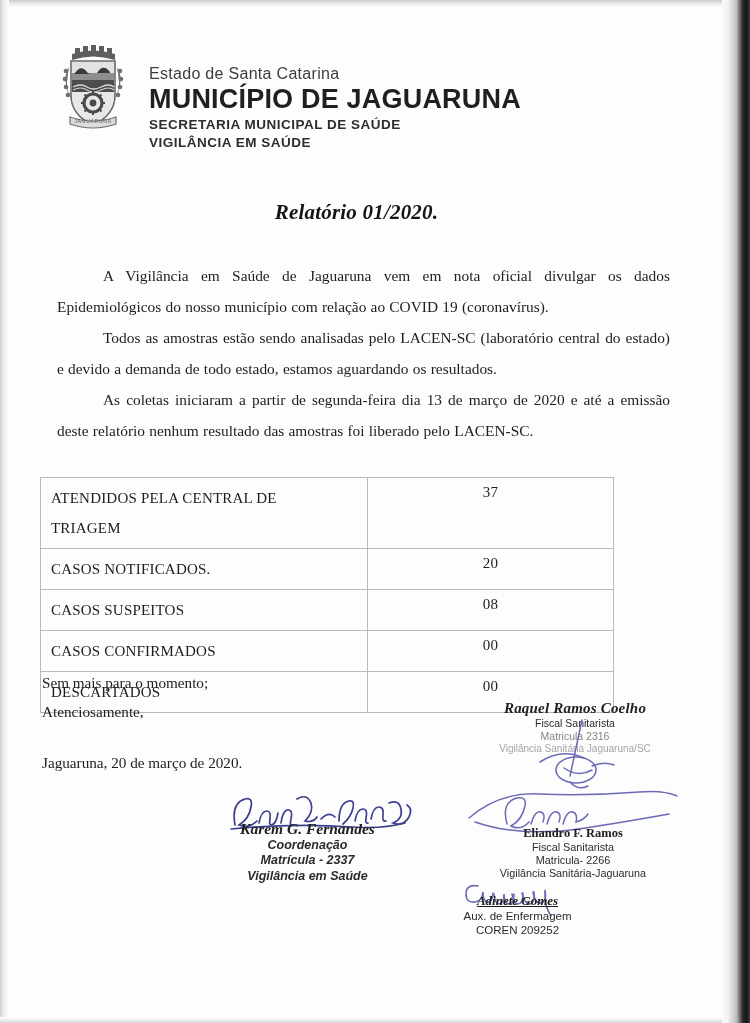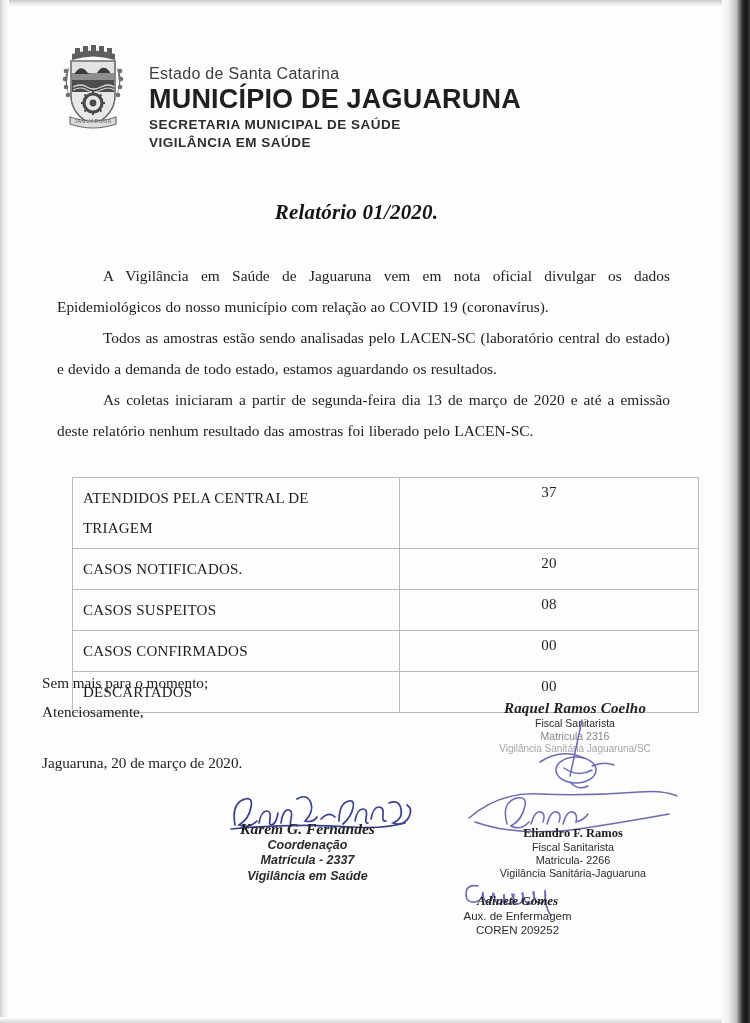--- a/index.html
+++ b/index.html
@@ -110,22 +110,22 @@
     text-align: justify;
     text-indent: 46px;
     margin: 0;
     color: #1d1d1d;
     word-spacing: 0.4px;
   }
 
   
   .stats-table {
     position: absolute;
-    left: 72px; top: 477px;
-    width: 627px;
+    left: 40px; top: 477px;
+    width: 574px;
     border-collapse: collapse;
     table-layout: fixed;
   }
   .stats-table td {
     border: 1px solid #b9b9b9;
     font-size: 15px;
     color: #1d1d1d;
     padding: 5px 10px;
     letter-spacing: 0.2px;
   }
@@ -175,21 +175,21 @@
 
   .sig-karem { left: 200px; top: 820px; width: 215px; }
   .sig-karem .sig-name { font-size: 15.5px; }
   .sig-karem .sig-meta { font-size: 12.5px; font-style: italic; font-weight: bold; }
 
   .sig-eliandro { left: 478px; top: 826px; width: 190px; }
   .sig-eliandro .sig-name { font-size: 12.5px; font-style: normal; }
   .sig-eliandro .sig-meta { font-size: 10.8px; }
 
   .sig-adinete { left: 420px; top: 893px; width: 195px; }
-  .sig-adinete .sig-name { font-size: 13px; }
+  .sig-adinete .sig-name { font-size: 13px; text-decoration: underline; }
   .sig-adinete .sig-meta { font-size: 11.5px; }
 
   .ink {
     position: absolute;
     pointer-events: none;
   }
   .ink svg { display: block; overflow: visible; }
 
   
   .footer {

